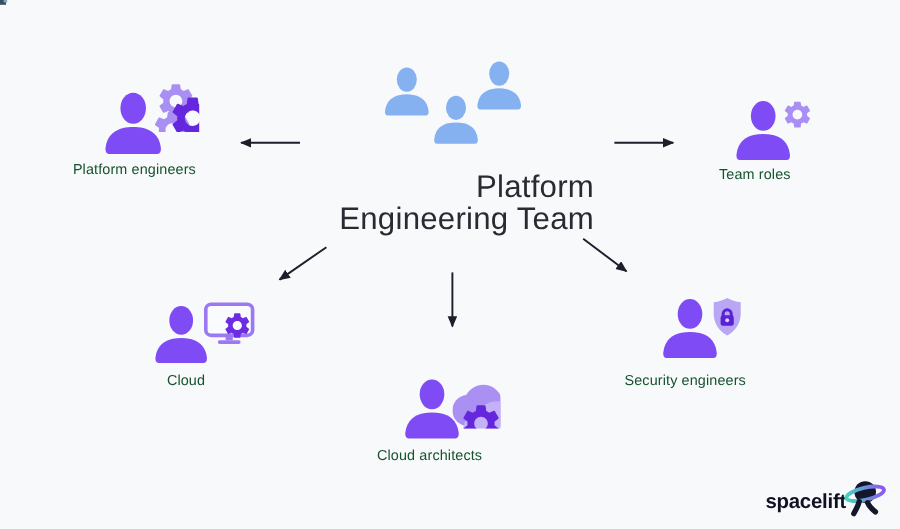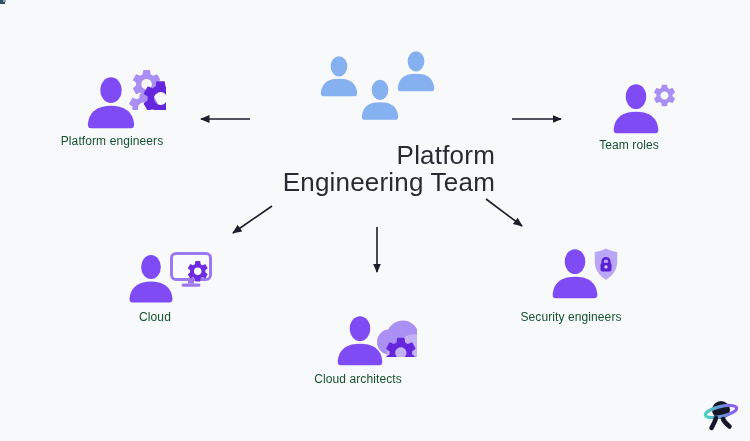--- a/index.html
+++ b/index.html
@@ -177,20 +177,21 @@
   <svg class="abs" style="left:43px; top:1px;" width="30" height="36" viewBox="0 0 24 28">
     <path d="M12,1.5 C14.8,3.1 17.8,4 21,4.3 L21,12 C21,18.6 17.3,23.6 12,26.5 C6.7,23.6 3,18.6 3,12 L3,4.3 C6.2,4 9.2,3.1 12,1.5 Z" fill="#b9a7f6"></path>
     <path d="M9.3,13.5 L9.3,12 A2.7,2.7 0 0 1 14.7,12 L14.7,13.5" fill="none" stroke="#5b21d6" stroke-width="2"></path>
     <rect x="7.6" y="13" width="8.8" height="7" rx="1.6" fill="#5b21d6"></rect>
     <circle cx="12" cy="16.3" r="1.3" fill="#dcd2fa"></circle>
   </svg>
 </div>
 <div class="node-label lbl-security">Security engineers</div>
 
 <div class="brand">
+  <span class="brand-name">spacelift</span>
   <svg width="38" height="38" viewBox="0 0 38 38">
     <defs>
       <linearGradient id="ringGrad" x1="0" y1="0" x2="1" y2="0">
         <stop offset="0" stop-color="#45d3c0"></stop>
         <stop offset="1" stop-color="#8c57f2"></stop>
       </linearGradient>
     </defs>
     <circle cx="19" cy="14" r="9" fill="#14162a"></circle>
     <ellipse cx="19" cy="15.5" rx="16" ry="5" fill="none" stroke="url(#ringGrad)" stroke-width="3.2" transform="rotate(-13 19 15.5)"></ellipse>
     <path d="M14,22 C13,26 11,29 9.5,32" stroke="#14162a" stroke-width="4.5" stroke-linecap="round" fill="none"></path>

